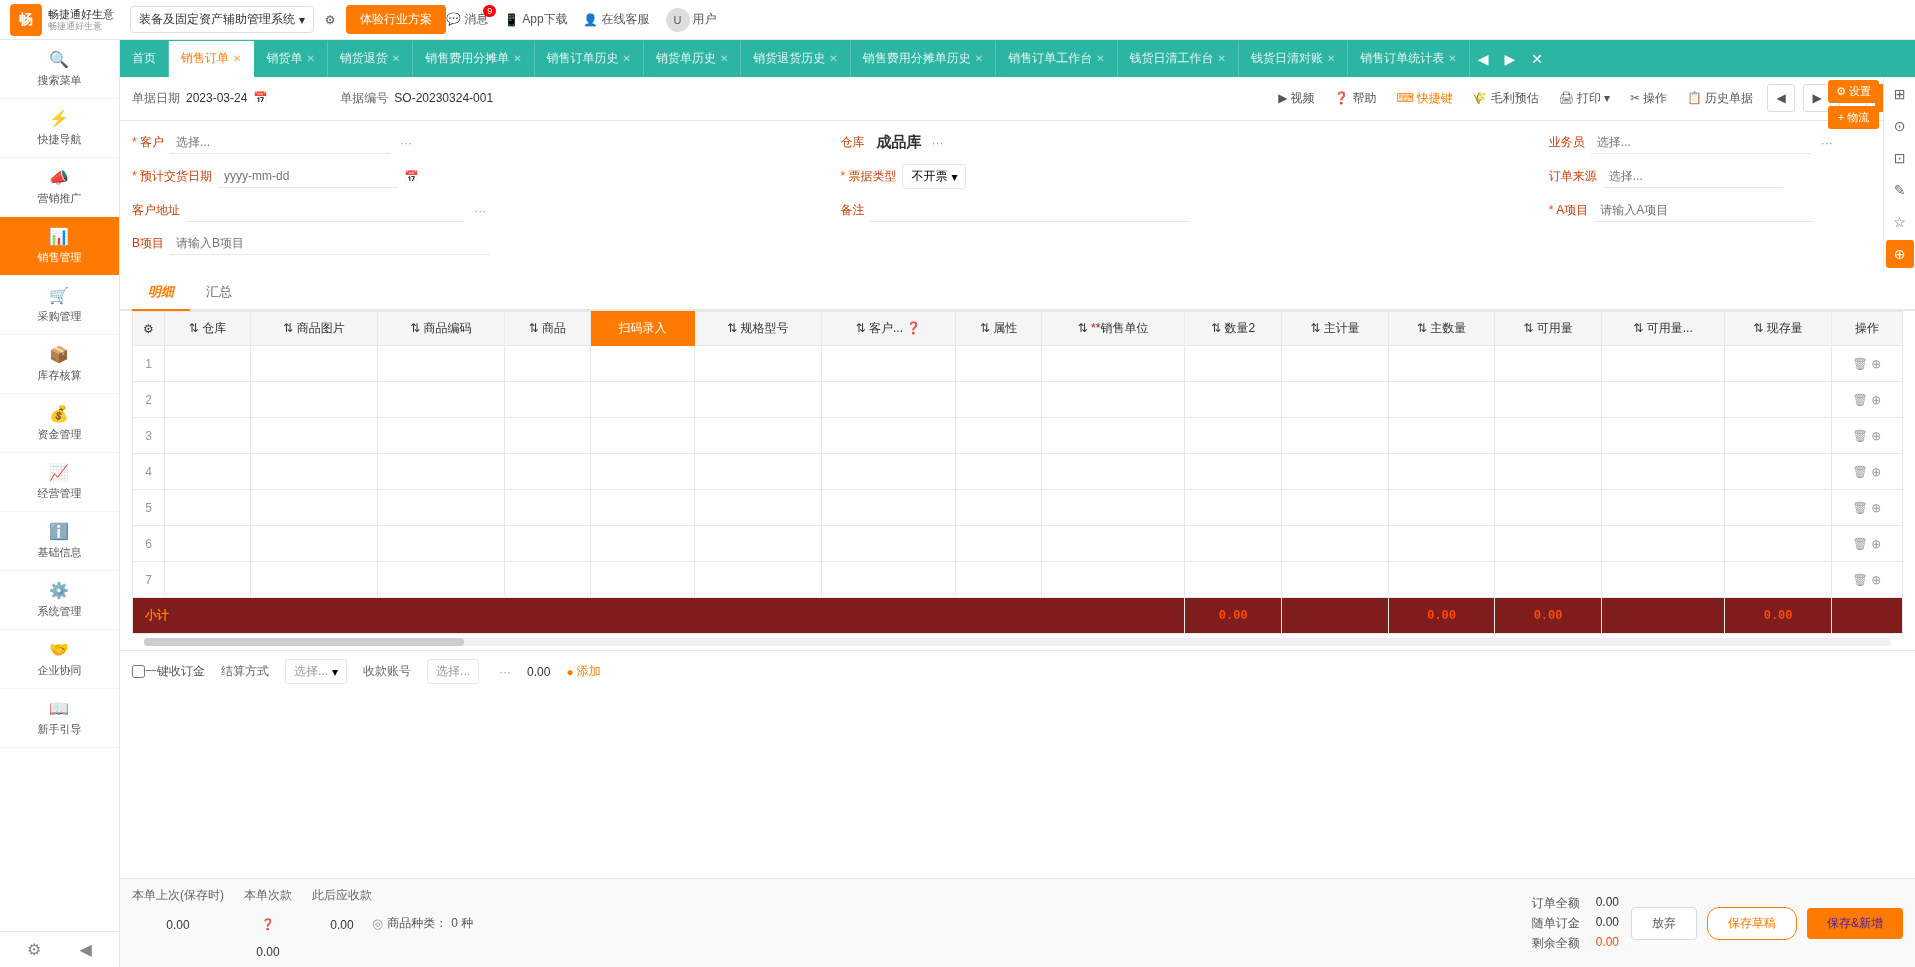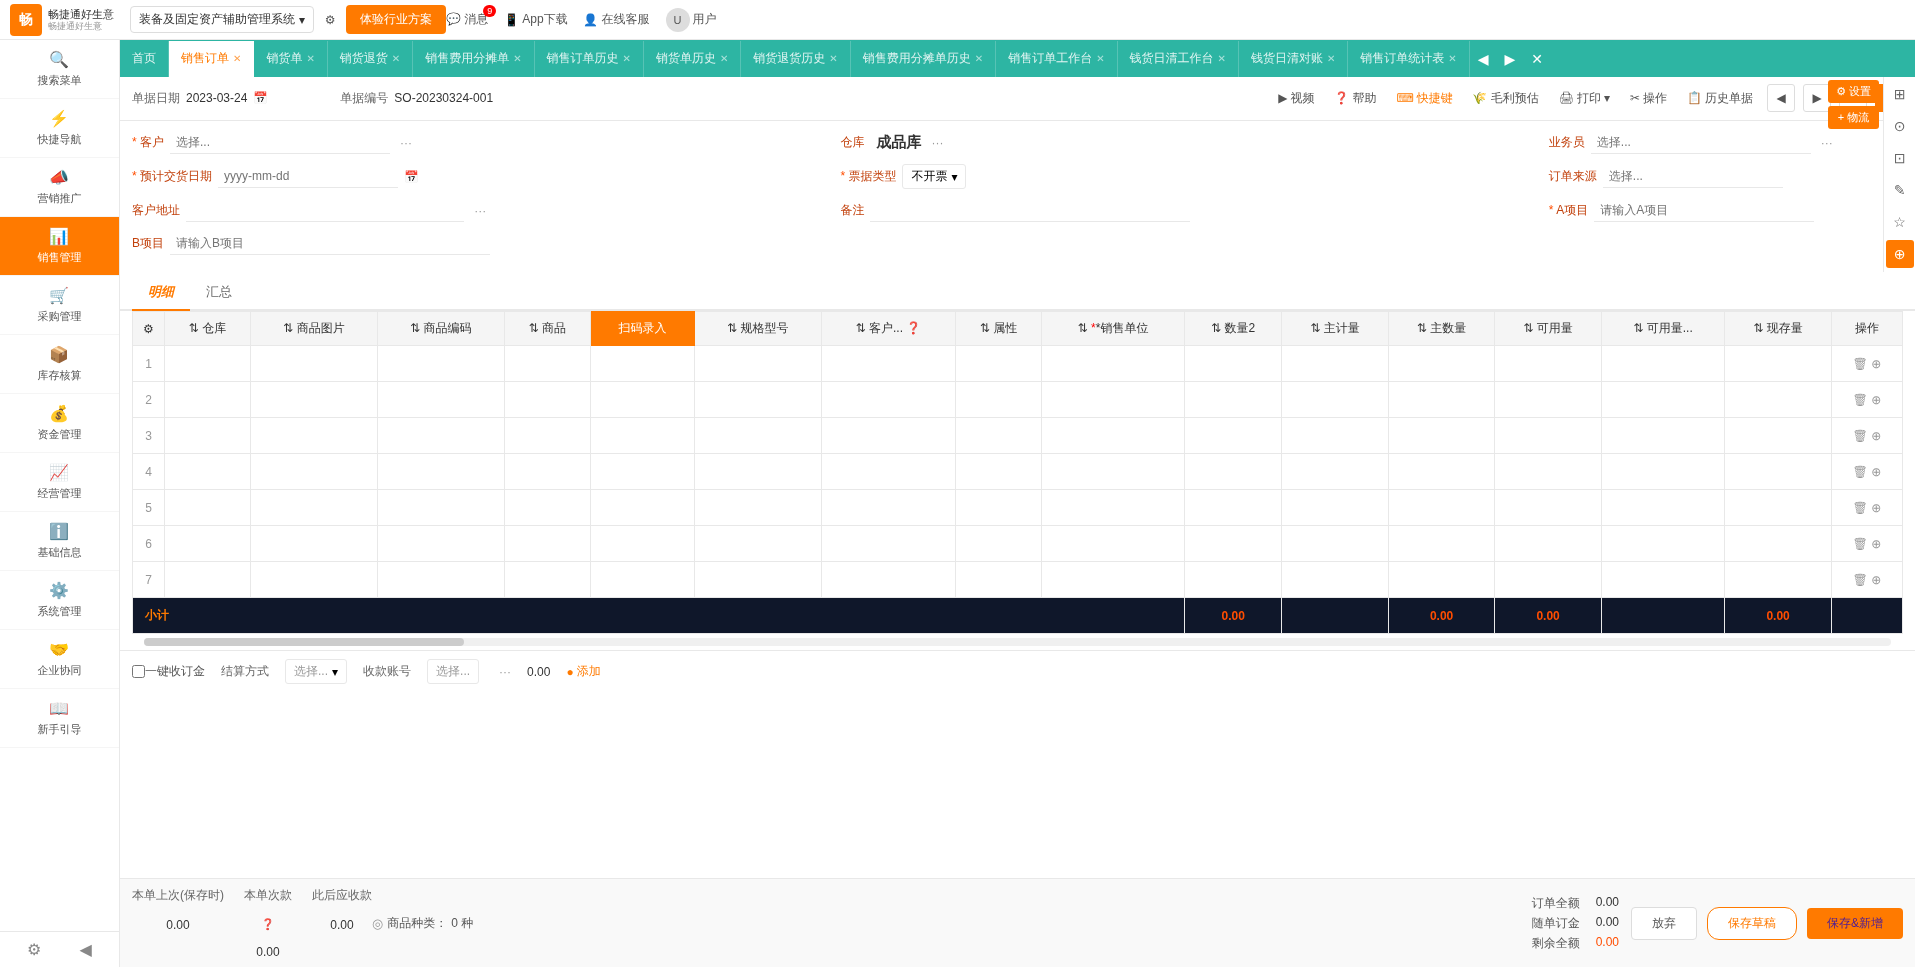--- a/index.html
+++ b/index.html
@@ -57,21 +57,21 @@
     .detail-tab { padding: 8px 16px; font-size: 13px; cursor: pointer; color: #666; border-bottom: 2px solid transparent; margin-bottom: -2px; }
     .detail-tab.active { color: #ff7a00; border-bottom-color: #ff7a00; font-weight: bold; font-style: italic; }
 
     
     .data-table { width: 100%; border-collapse: collapse; font-size: 12px; }
     .data-table th { background: #f5f5f5; padding: 8px 6px; text-align: center; border: 1px solid #e8e8e8; color: #333; font-weight: normal; white-space: nowrap; cursor: pointer; }
     .data-table th.orange-header { background: #ff7a00; color: white; border: 1px solid #ff7a00; }
     .data-table td { padding: 6px; border: 1px solid #e8e8e8; text-align: center; height: 36px; }
     .row-num { color: #999; }
     .table-container { overflow-x: auto; padding: 0 12px; }
-    .subtotal-row td { background: #0f172a; font-weight: bold; }
+    .subtotal-row td { background: #7f1d1d; font-weight: bold; font-family: Liberation Mono, monospace; }
     .subtotal-label { color: #ff7a00; text-align: left !important; padding-left: 12px !important; }
     .subtotal-value { color: #ff4d00; }
 
     
     .form-footer { padding: 8px 12px; background: #fff; border-top: 1px solid #e8e8e8; display: flex; align-items: center; gap: 16px; }
     .footer-field { display: flex; align-items: center; gap: 14px; font-size: 12px; flex-direction: column; }
     .footer-label { color: #666; }
     .footer-value { color: #333; }
     .add-btn { color: #ff7a00; cursor: pointer; display: flex; align-items: center; gap: 3px; }
 

